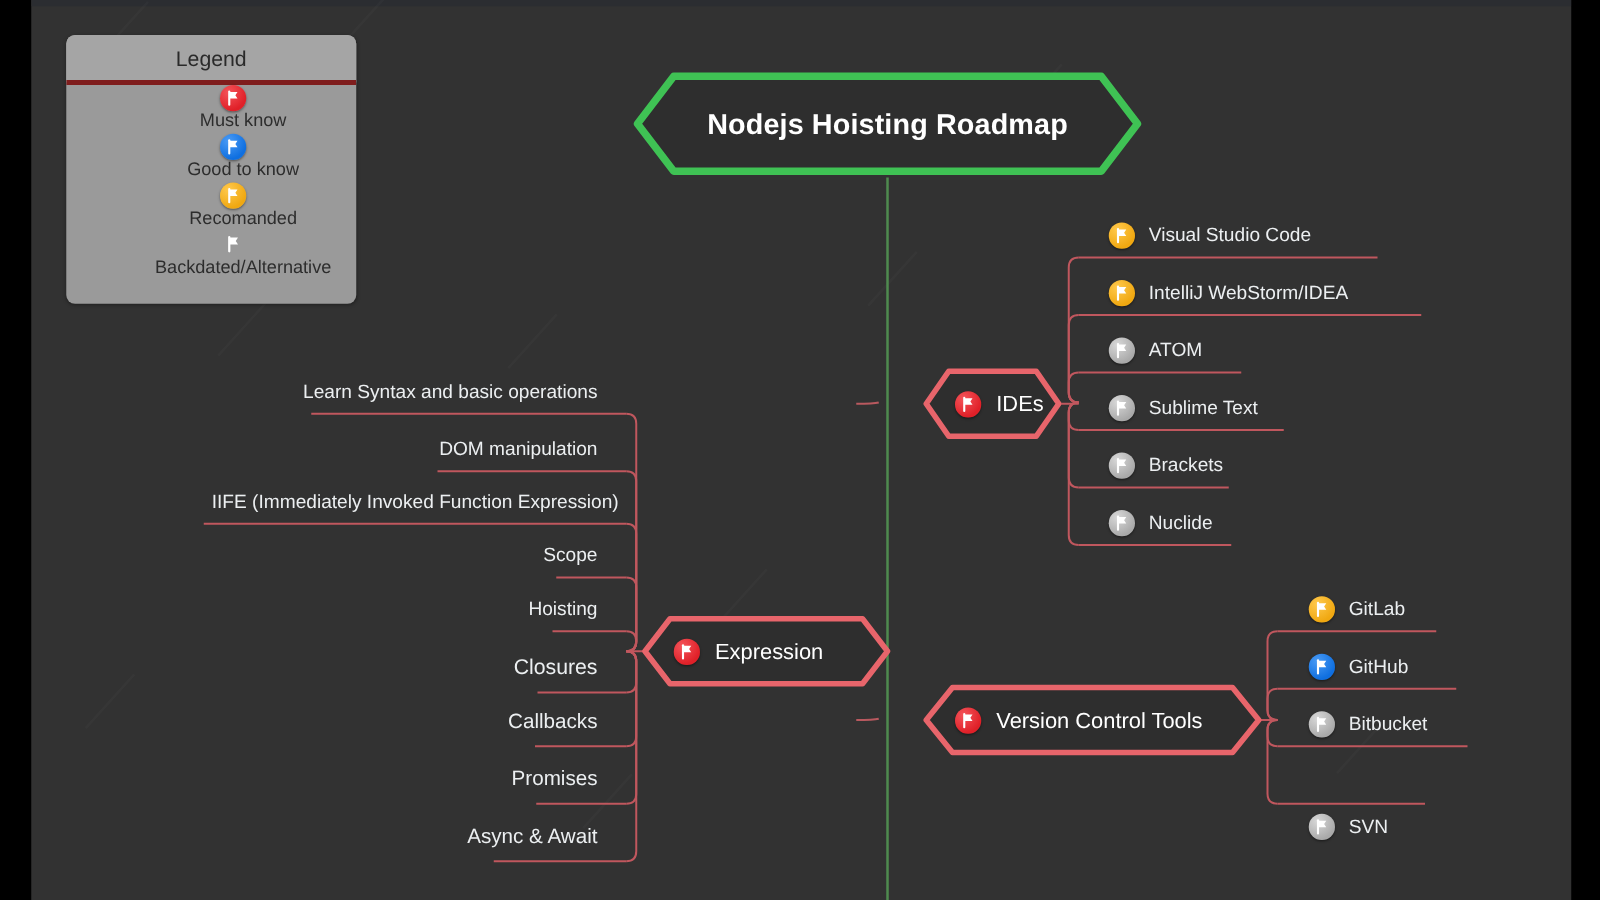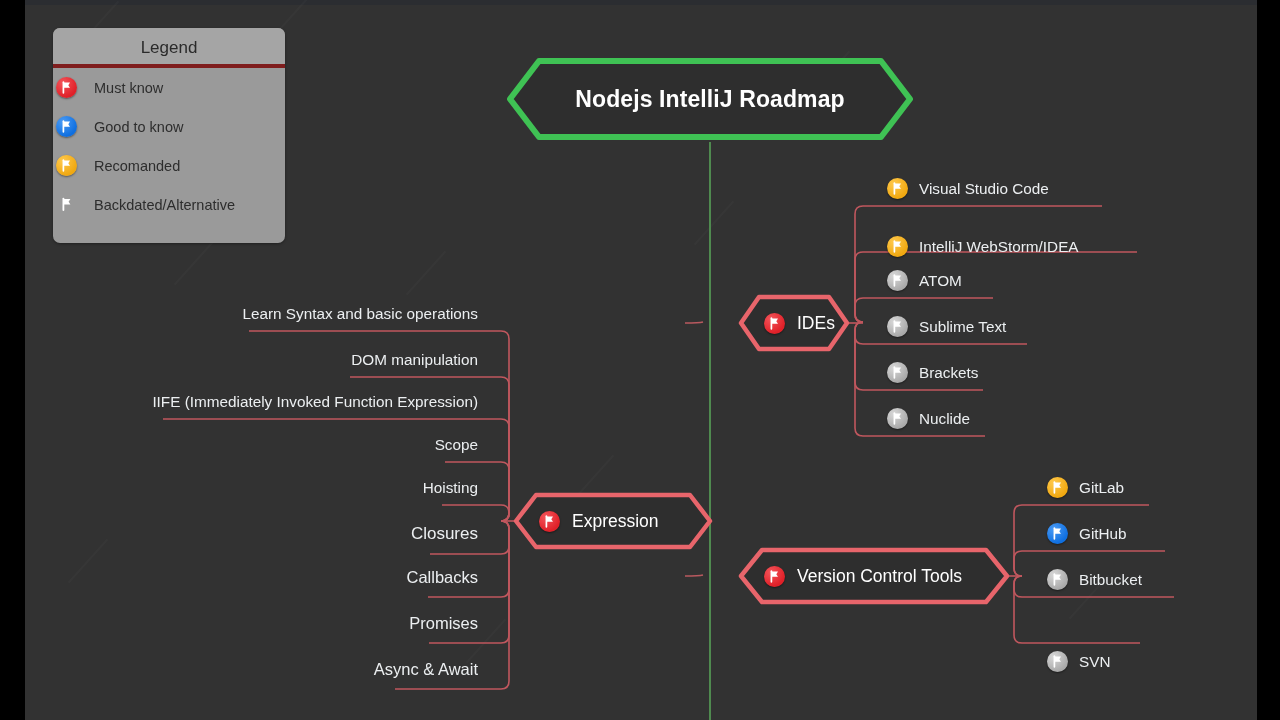--- a/index.html
+++ b/index.html
@@ -35,21 +35,21 @@
     box-shadow:0 1px 3px rgba(0,0,0,.35);
   }
   #legend-header {
     height:40px; line-height:40px; text-align:center;
     font-size:17px; color:#2a2a2a;
     border-bottom:4px solid #7f1d1d;
     background:#a5a5a5;
     border-radius:7px 7px 0 0;
   }
   .legend-row {
-    display:flex; align-items:center; height:39px; padding-left:3px;
+    display:flex; align-items:center; height:39px; padding-left:34px;flex-direction:column;
   }
   .legend-row .lbl { font-size:14.5px; color:#2d2d2d; margin-left:17px; }
 
   
   .flag { position:relative; width:21px; height:21px; flex:0 0 21px; }
   .flag .disc {
     position:absolute; inset:0; border-radius:50%;
     box-shadow:0 1px 2px rgba(0,0,0,.45);
   }
   .flag.red    .disc { background:radial-gradient(circle at 33% 28%, #f4545a, #e02028 70%); }
@@ -223,21 +223,21 @@
         <span class="lbl">Backdated/Alternative</span>
       </div>
     </div>
 
     <div id="title-node">
       <div class="hexwrap">
         <svg viewBox="0 0 410 86" width="410" height="86" preserveAspectRatio="none">
           <path d="M34 5 L376 5 L405 43 L376 81 L34 81 L5 43 Z" fill="#2e2e2e" stroke="#3fc254" stroke-width="6" stroke-linejoin="round"></path>
         </svg>
       </div>
-      <div class="label">Nodejs IntelliJ Roadmap</div>
+      <div class="label">Nodejs Hoisting Roadmap</div>
     </div>
 
     <div id="trunk"></div>
 
     <div class="bnode" style="left:713px; top:294px; width:112px; height:58px;">
       <div class="hexwrap">
         <svg viewBox="0 0 112 58" width="112" height="58" preserveAspectRatio="none">
           <path d="M21 3 L91 3 L109 29 L91 55 L21 55 L3 29 Z" fill="#2e2e2e" stroke="#e8656b" stroke-width="4.5" stroke-linejoin="round"></path>
         </svg>
       </div>
@@ -256,21 +256,21 @@
     <div class="leaf" style="left:862px; top:178px;">
       <span class="flag orange">
           <span class="disc"></span>
         <svg viewBox="0 0 21 21">
             <path d="M7.4 5.2 v10.6" stroke="#fff" stroke-width="1.7" stroke-linecap="round"></path>
             <path d="M7.4 5.6 h6.6 l-1.7 2.6 l1.7 2.6 h-6.6 z" fill="#fff"></path>
           </svg>
         </span>
       <span class="ltext">Visual Studio Code</span>
     </div>
-    <div class="leaf" style="left:862px; top:224px;margin-top:12px;">
+    <div class="leaf" style="left:862px; top:224px;">
       <span class="flag orange">
           <span class="disc"></span>
         <svg viewBox="0 0 21 21">
             <path d="M7.4 5.2 v10.6" stroke="#fff" stroke-width="1.7" stroke-linecap="round"></path>
             <path d="M7.4 5.6 h6.6 l-1.7 2.6 l1.7 2.6 h-6.6 z" fill="#fff"></path>
           </svg>
         </span>
       <span class="ltext">IntelliJ  WebStorm/IDEA</span>
     </div>
     <div class="leaf" style="left:862px; top:270px;">
@@ -390,21 +390,21 @@
         <span class="btext">Expression</span>
       </div>
     </div>
 
     <div class="leaf right-al" style="left:0; width:453px; top:305px;">
       <span class="ltext">Learn Syntax and basic operations</span>
     </div>
     <div class="leaf right-al" style="left:0; width:453px; top:351px;">
       <span class="ltext">DOM manipulation</span>
     </div>
-    <div class="leaf right-al" style="left:0; width:453px; top:393px;padding-left:28px;">
+    <div class="leaf right-al" style="left:17px; width:453px; top:393px;padding-left:28px;">
       <span class="ltext">IIFE (Immediately Invoked Function Expression)</span>
     </div>
     <div class="leaf right-al" style="left:0; width:453px; top:436px;">
       <span class="ltext">Scope</span>
     </div>
     <div class="leaf right-al" style="left:0; width:453px; top:479px;">
       <span class="ltext">Hoisting</span>
     </div>
     <div class="leaf right-al" style="left:0; width:453px; top:524px;">
       <span class="ltext" style="font-size:17px;">Closures</span>

